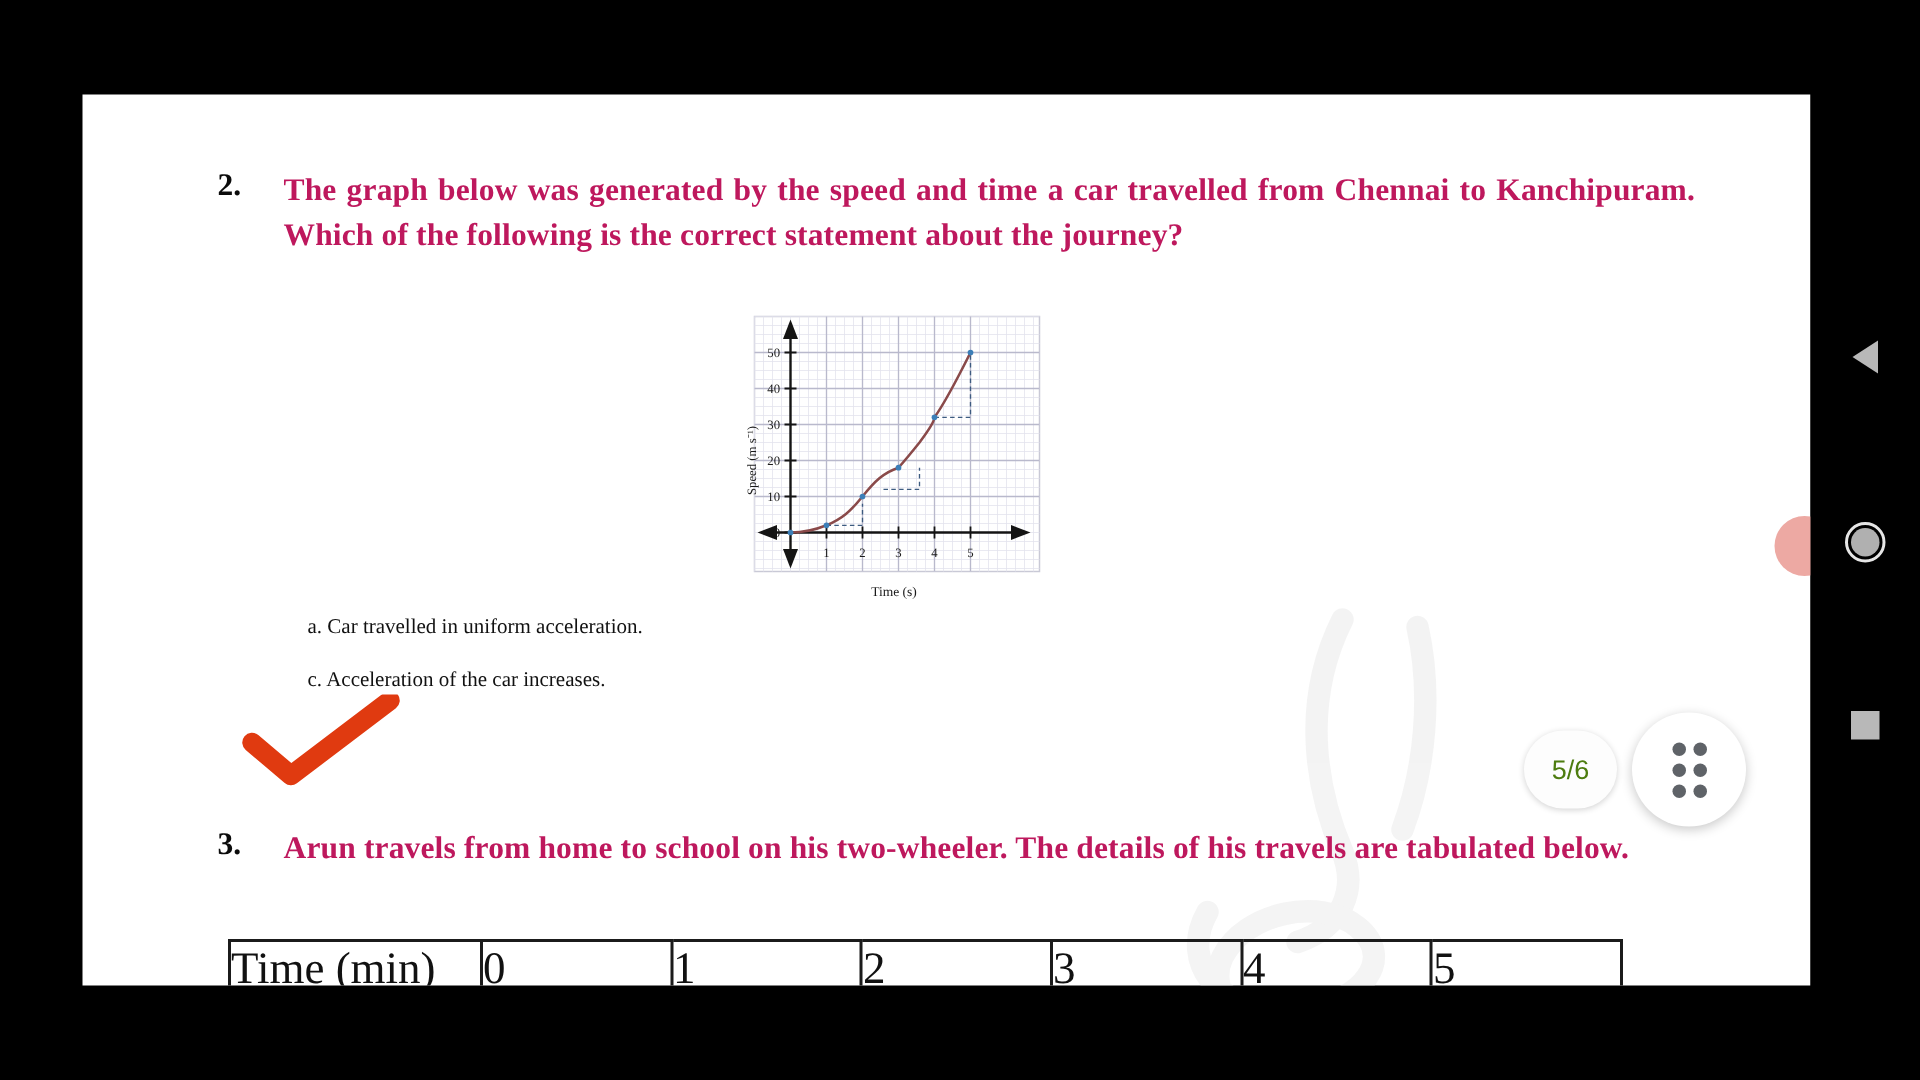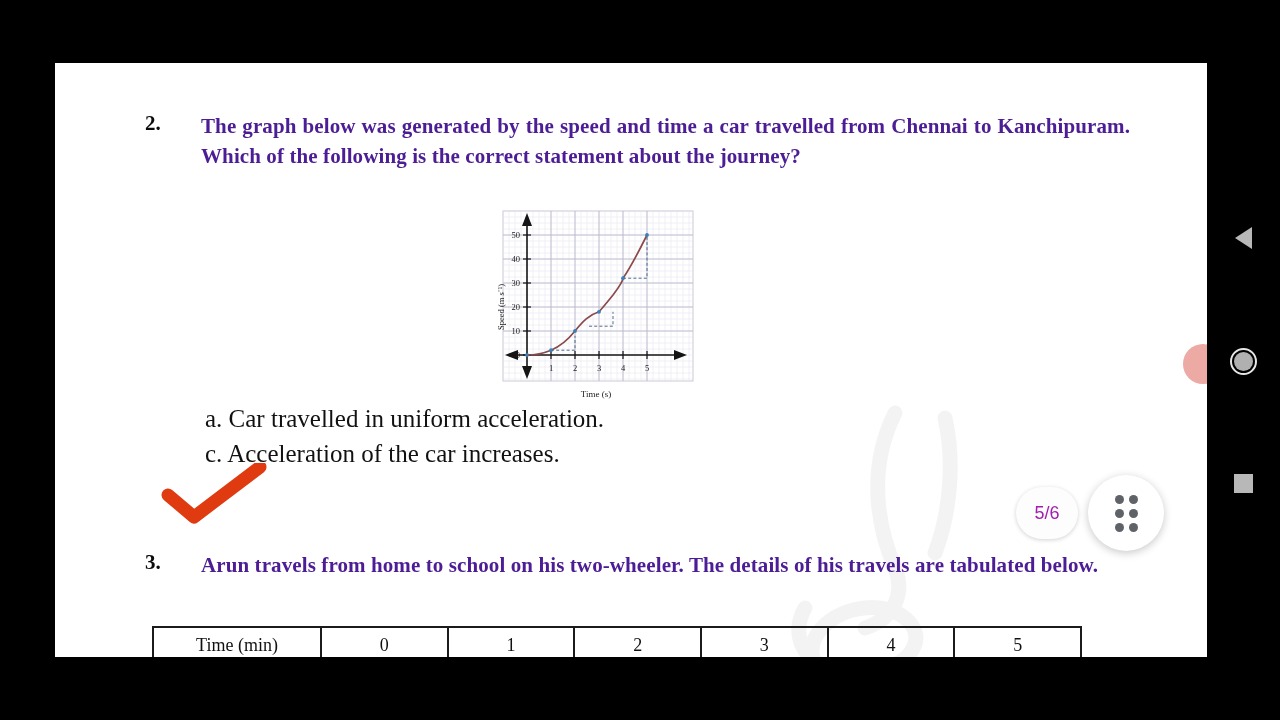--- a/index.html
+++ b/index.html
@@ -34,43 +34,43 @@
   }
 
   
   .q-block { position: absolute; }
   #q2 { left: 90px; top: 48px; width: 985px; }
   .q-num {
     position: absolute; left: 0; top: 0;
     font-weight: bold; font-size: 21px; color: #0b0b0b;
   }
   .q-body {
-    margin-left: 56px;
+    margin-left: 44px;
     font-weight: bold; font-size: 21px; line-height: 30px;
-    color: #4c1d95;
+    color: #be185d;
     text-align: justify;
     letter-spacing: .1px;
   }
 
   
   #graph-wrap {
     position: absolute;
     left: 440px; top: 144px;
     width: 205px; height: 200px;
   }
   #graph-svg { display: block; }
 
   
   #options {
     position: absolute;
     left: 150px; top: 338px;
     width: 640px;
   }
   .option {
-    font-size: 25px;
+    font-size: 14px;
     line-height: 35px;
     color: #111;
     white-space: nowrap;
   }
   #checkmark {
     position: absolute;
     left: -45px; top: 62px;
     width: 110px; height: 62px;
     pointer-events: none;
   }
@@ -85,40 +85,40 @@
     width: 930px;
   }
   table.travel {
     border-collapse: collapse;
     width: 930px;
     table-layout: fixed;
   }
   table.travel th, table.travel td {
     border: 2px solid #1b1b1b;
     height: 37px;
-    text-align: center;
-    font-size: 18px;
+    text-align: left;
+    font-size: 30px;
     color: #111;
     font-weight: normal;
     vertical-align: middle;
   }
   table.travel th.rowhdr { width: 168px; }
 
   
   #page-indicator {
     position: absolute;
     left: 1016px; top: 487px;
     width: 62px; height: 52px;
     background: #fdfdfd;
     border-radius: 26px;
     box-shadow: 0 1px 4px rgba(0,0,0,.18);
     display: flex; align-items: center; justify-content: center;
     font-family: "Liberation Sans", sans-serif;
     font-size: 18px;
-    color: #a21caf;
+    color: #4d7c0f;
   }
   #fab {
     position: absolute;
     left: 1088px; top: 475px;
     width: 76px; height: 76px;
     background: #ffffff;
     border-radius: 50%;
     box-shadow: 0 2px 8px rgba(0,0,0,.22);
     display: flex; align-items: center; justify-content: center;
   }

